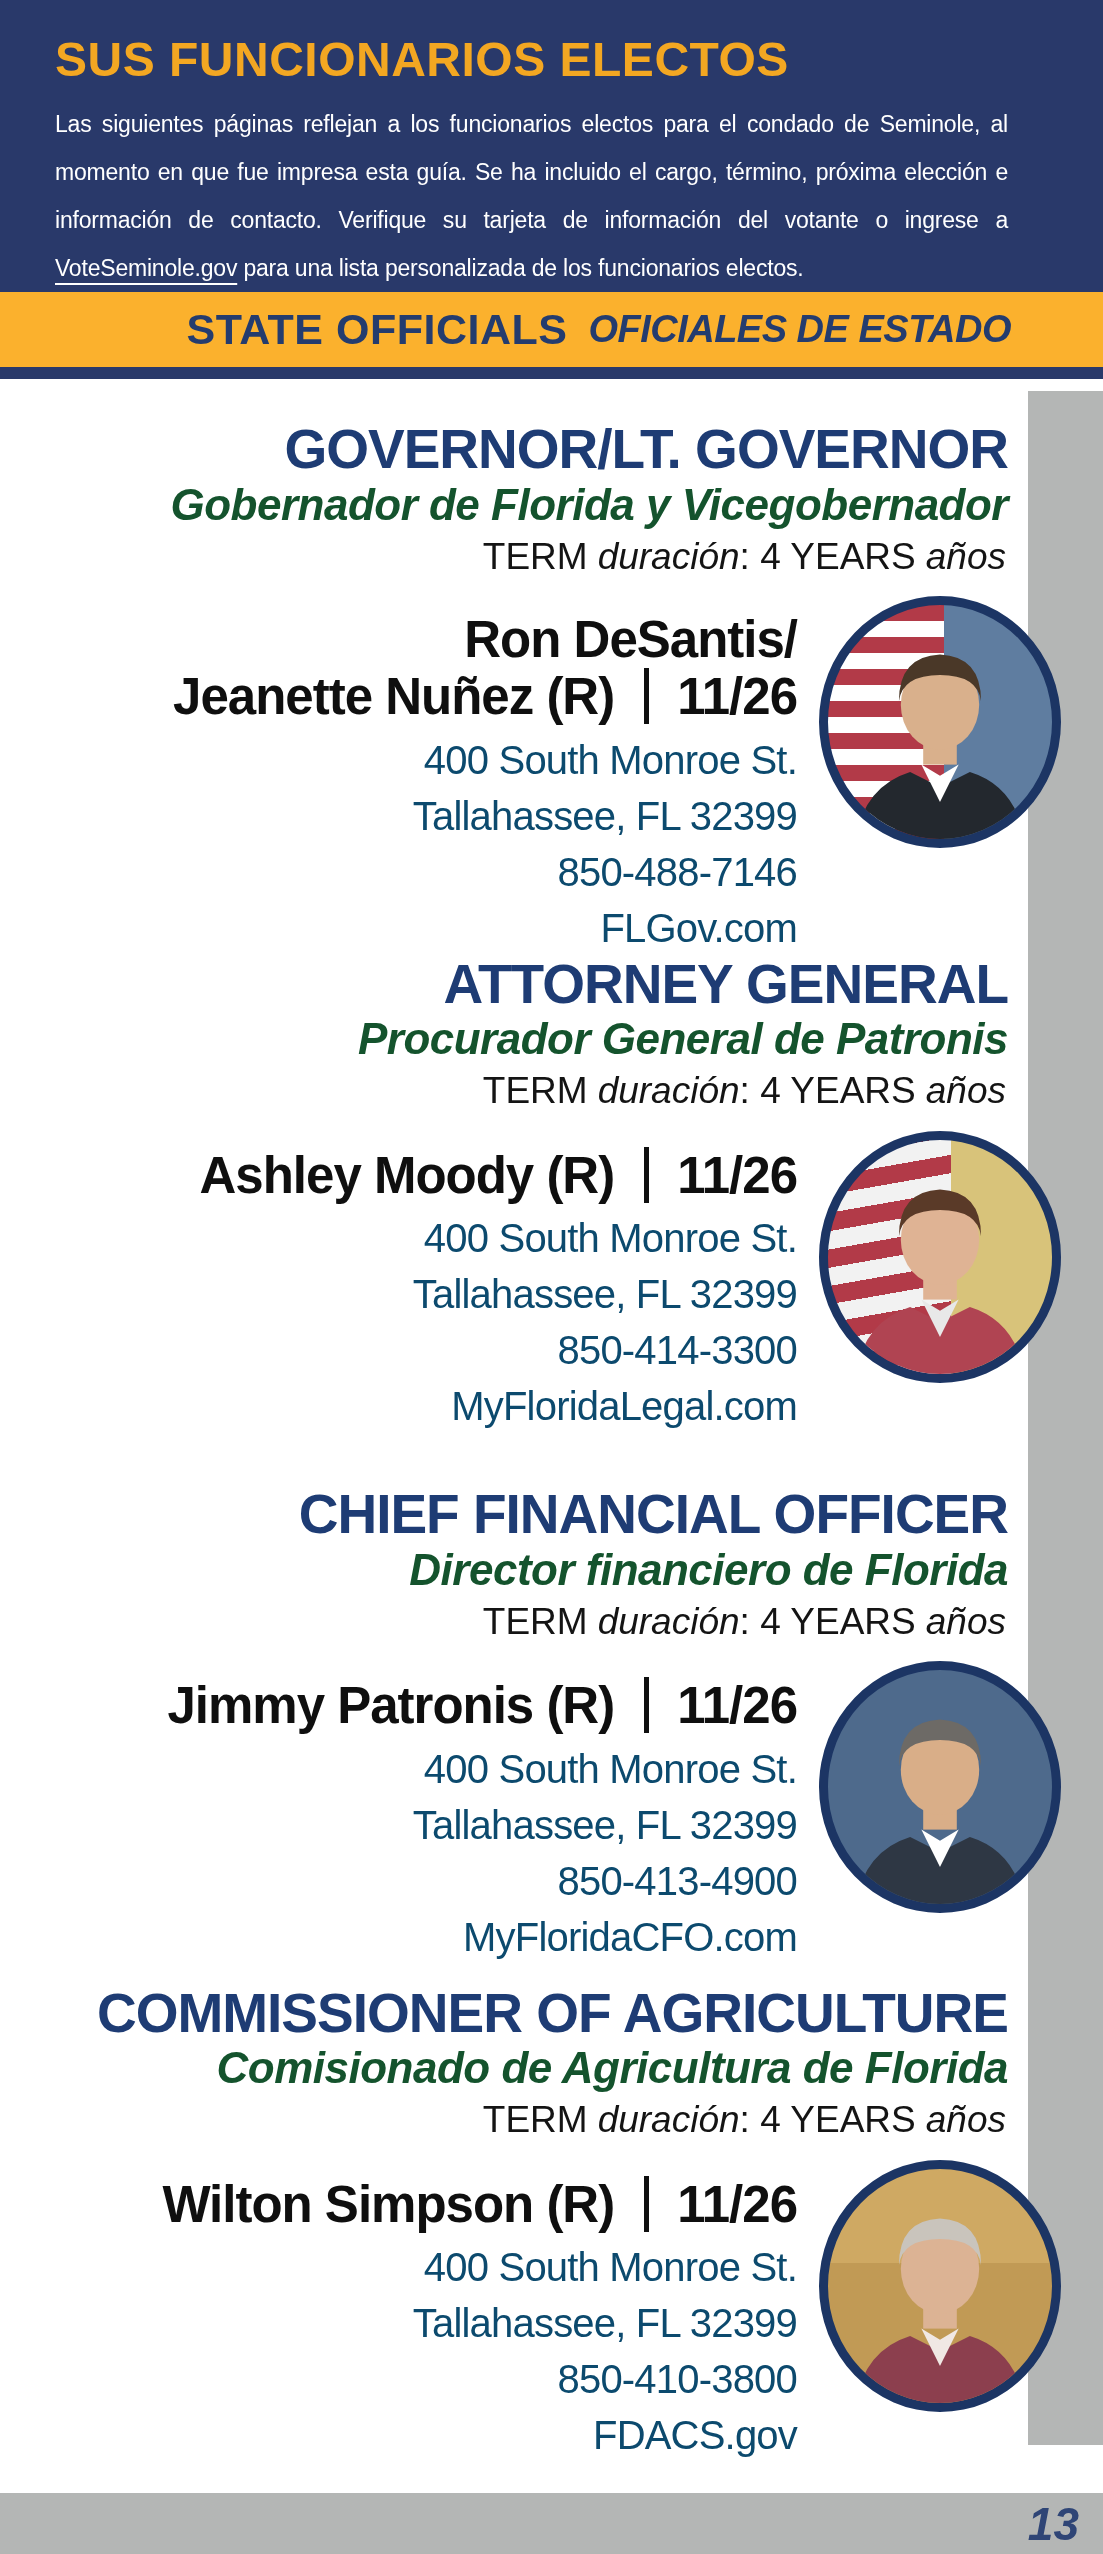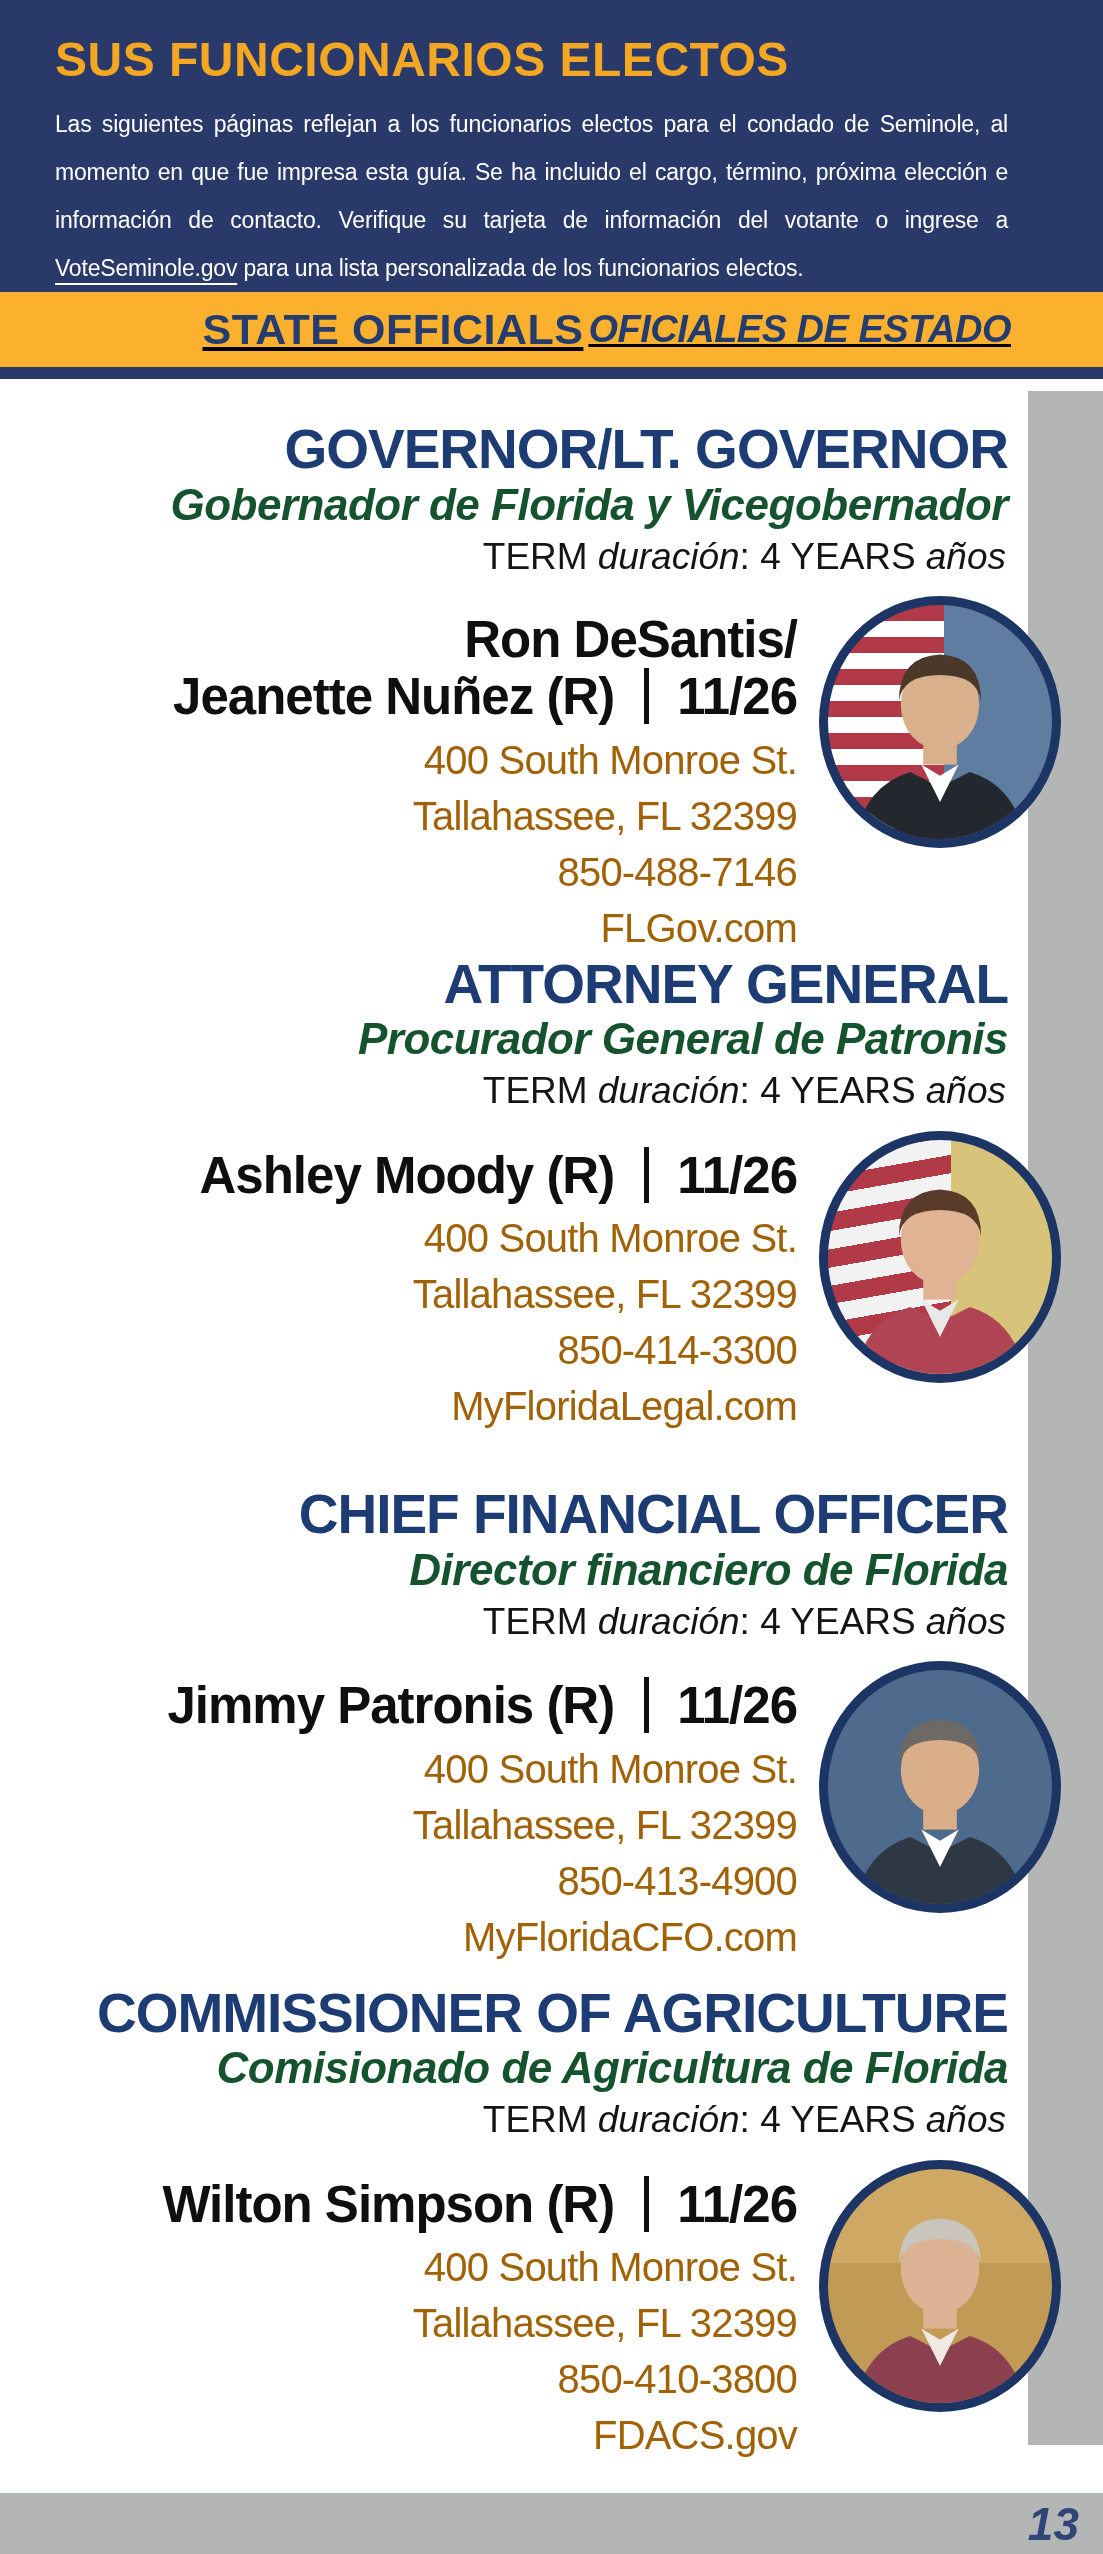--- a/index.html
+++ b/index.html
@@ -7,21 +7,21 @@
         font-family:"Liberation Sans",sans-serif;overflow:hidden;margin:0 auto;}
 
   
   .header{background:#29396a;height:292px;box-sizing:border-box;padding:30px 95px 0 55px;}
   .header-title{color:#f3a722;font-size:48px;font-weight:bold;letter-spacing:.5px;line-height:1.0;margin:6px 0 16px 0;}
   .header-text{color:#ffffff;font-size:23px;line-height:48px;letter-spacing:-.2px;text-align:justify;margin:0;}
   .header-link{text-decoration:underline;text-underline-offset:7px;text-decoration-thickness:2px;cursor:pointer;}
 
   
   .banner{background:#fbb12d;height:75px;display:flex;align-items:center;justify-content:flex-end;
-          padding-right:92px;gap:5px;box-sizing:border-box;text-decoration:underline;}
+          padding-right:92px;gap:21px;box-sizing:border-box;}
   .banner-en{color:#243c6e;font-size:43px;font-weight:bold;letter-spacing:.5px;}
   .banner-es{color:#243c6e;font-size:38px;font-weight:bold;font-style:italic;letter-spacing:-.5px;}
   .stripe{height:12px;background:#29396a;}
 
   
   .content{position:relative;height:2054px;box-sizing:border-box;padding-top:30px;background:#fff;margin-top:12px;}
   .gray-band{position:absolute;top:0;right:0;width:75px;height:100%;background:#b4b6b5;z-index:0;}
 
   .section{position:relative;text-align:right;z-index:1;}
   .sec-2{margin-top:52px;}
@@ -33,21 +33,21 @@
   .term-line{color:#141414;font-size:37px;line-height:1.15;padding-right:97px;margin-top:8px;}
   .term-en{margin-right:10px;}
   .term-es,.term-anos{font-style:italic;}
   .term-anos{margin-left:10px;}
 
   .person{margin-top:34px;color:#0f0f0f;font-weight:bold;font-size:51px;line-height:1.1;
           letter-spacing:-1px;padding-right:306px;}
   .name-line1:empty{display:none;}
   .vsep{display:inline-block;width:5px;height:56px;background:#0f0f0f;vertical-align:-10px;margin:0 28px 0 30px;}
 
-  .contact{color:#a16207;font-size:40px;line-height:1.40;letter-spacing:-.8px;padding-right:306px;margin-top:6px;}
+  .contact{color:#0c4a6e;font-size:40px;line-height:1.40;letter-spacing:-.8px;padding-right:306px;margin-top:6px;}
 
   
   .photo{position:absolute;top:175px;right:42px;width:224px;height:234px;border:9px solid #1c3564;
          border-radius:50%;overflow:hidden;z-index:2;}
   .photo svg{position:absolute;bottom:-4px;left:0;width:100%;height:auto;}
   .sec-0 .photo{ 
       background-image:linear-gradient(90deg, rgba(0,0,0,0) 0 52%, #5f7da0 52% 100%),
                        repeating-linear-gradient(180deg,#b23a48 0 16px,#ffffff 16px 32px);}
   .sec-1 .photo{
       background-image:linear-gradient(90deg, rgba(0,0,0,0) 0 55%, #d8c37a 55% 100%),

